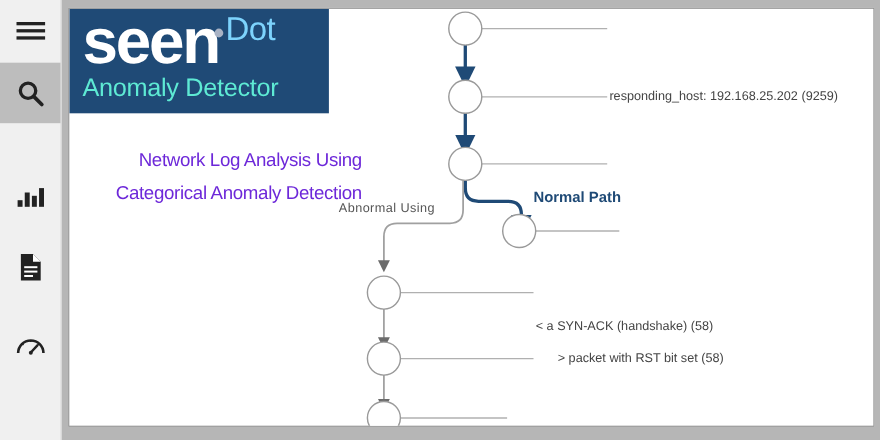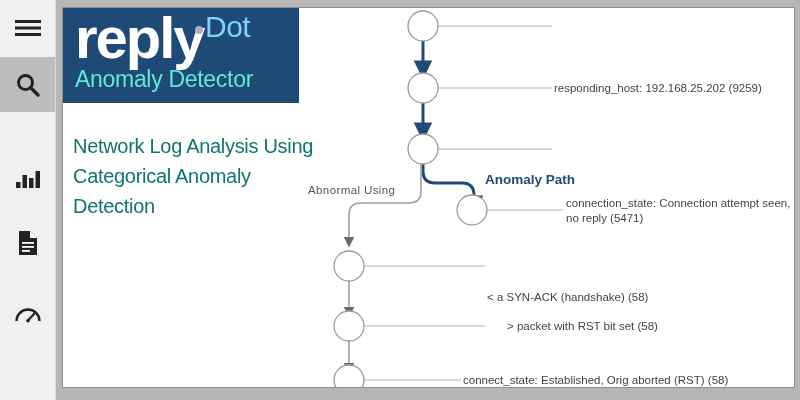--- a/index.html
+++ b/index.html
@@ -98,24 +98,25 @@
     color: #5eead4;
     letter-spacing: -0.3px;
   }
 
   
   #headline {
     position: absolute;
     left: 10px;
     top: 123px;
     width: 256px;
-    font-size: 20px;
+    font-size: 17px;
     line-height: 30px;
-    color: #0f766e;
+    color: #6d28d9;
     letter-spacing: -0.3px;
+    text-align: right;
   }
 
   
   #graph {
     position: absolute;
     left: 0;
     top: 0;
     width: 733px;
     height: 381px;
   }
@@ -197,21 +198,21 @@
           <line x1="14" y1="18.5" x2="20" y2="12" stroke="#222" stroke-width="2.2" stroke-linecap="round"></line>
           <circle cx="14" cy="18.7" r="1.8" fill="#222"></circle>
         </svg>
       </span>
     </div>
   </div>
 
   <div id="panel">
 
     <div id="logo">
-      <div id="logo-word">reply</div>
+      <div id="logo-word">seen</div>
       <div id="logo-dot"></div>
       <div id="logo-suffix">Dot</div>
       <div id="logo-sub">Anomaly Detector</div>
     </div>
 
     <div id="headline">Network Log Analysis Using Categorical Anomaly Detection</div>
 
     <svg id="graph" viewBox="0 0 733 381" preserveAspectRatio="none">
       <defs>
         <marker id="arrow-blue" markerWidth="7" markerHeight="7" refX="3.2" refY="3.1" orient="auto" markerUnits="strokeWidth">
@@ -252,26 +253,24 @@
         <circle cx="286" cy="258" r="15"></circle>
         <circle cx="286" cy="318" r="15"></circle>
         <circle cx="286" cy="372" r="15"></circle>
       </g>
     </svg>
 
 
     <div class="lbl" style="left:491px; top:73px;">responding_host: 192.168.25.202 (9259)</div>
 
 
-    <div class="lbl wrap" style="left:503px; top:188px;">connection_state: Connection attempt seen, no reply (5471)</div>
 
     <div class="lbl" style="left:424px; top:234px;margin-top:48px;">&lt; a SYN-ACK (handshake) (58)</div>
 
     <div class="lbl" style="left:424px; top:311px;margin-left:20px;">&gt; packet with RST bit set (58)</div>
 
-    <div class="lbl" style="left:400px; top:365px;">connect_state: Established, Orig aborted (RST) (58)</div>
 
     <div class="lbl path-abnormal" style="left:245px; top:175px;">Abnormal  Using</div>
 
-    <div class="lbl path-normal" style="left:422px; top:164px;">Anomaly Path</div>
+    <div class="lbl path-normal" style="left:422px; top:164px;">Normal Path</div>
 
   </div>
 </div>
 
 </body></html>

